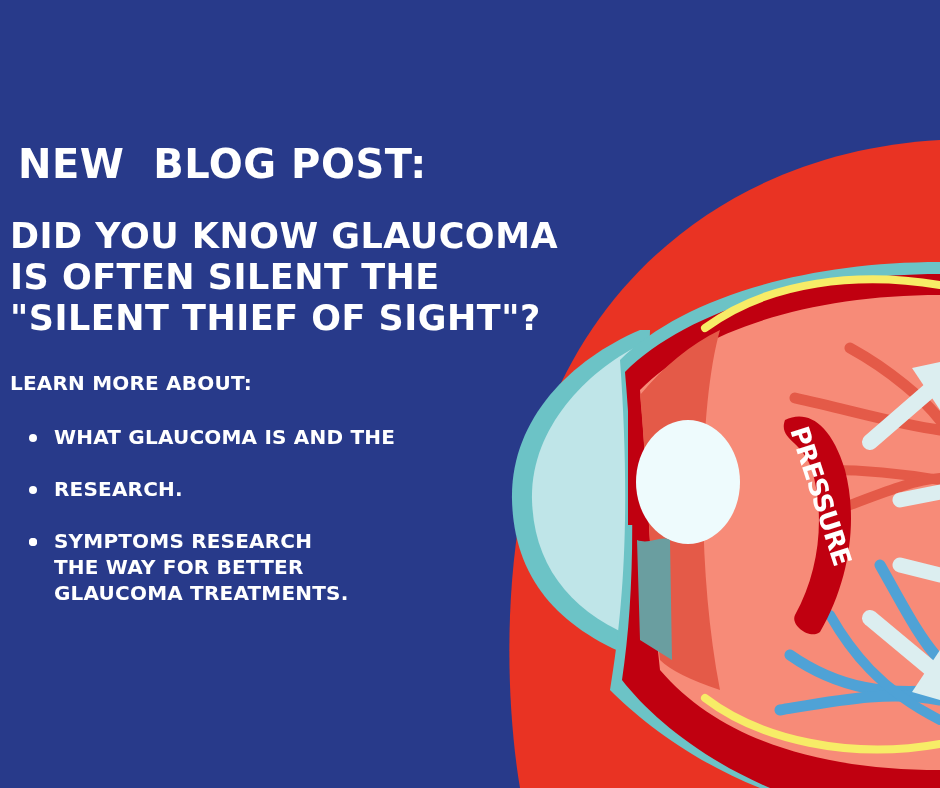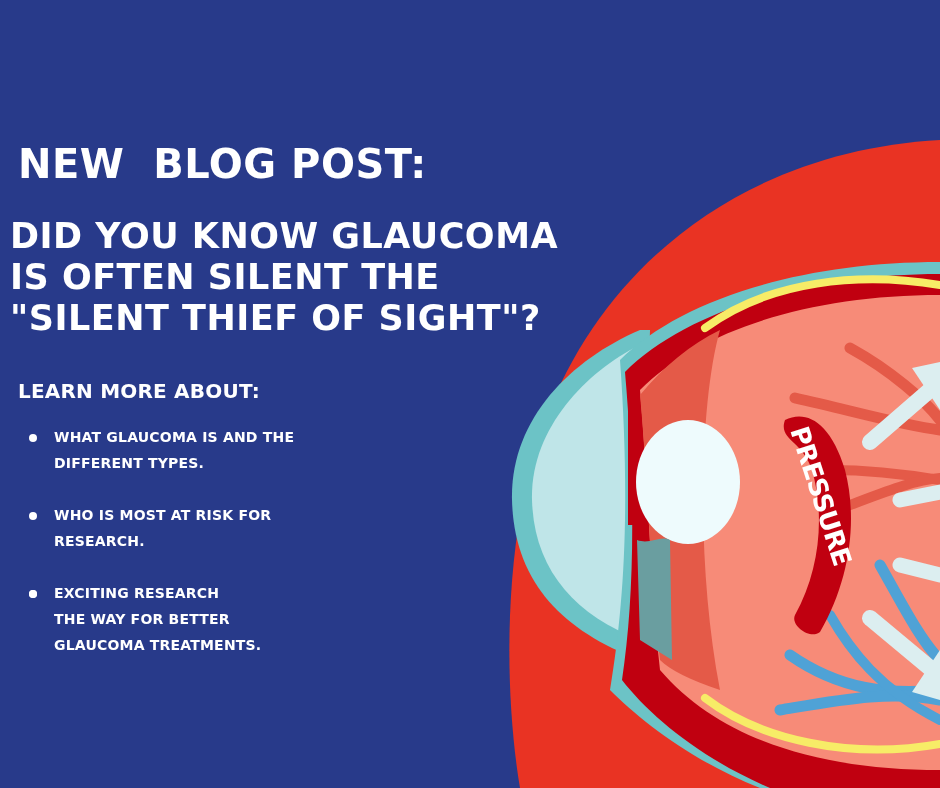--- a/index.html
+++ b/index.html
@@ -16,30 +16,30 @@
       font-size: 40px; font-weight: bold; line-height: 44px; letter-spacing: 0.5px;
       text-transform: uppercase; white-space: pre;
     }
     .question {
       position: absolute; left: 10px; top: 216px; margin: 0;
       font-size: 35px; font-weight: bold; line-height: 41px; letter-spacing: 0.5px;
       white-space: nowrap;
     }
     .question div { white-space: pre; }
     .learn {
-      position: absolute; left: 10px; top: 371px; margin: 8px;
+      position: absolute; left: 10px; top: 371px; margin: 0;
       font-size: 20px; font-weight: bold; letter-spacing: 0.2px;
     }
     .bullets {
       position: absolute; left: 28px; top: 424px; margin: 0; padding: 0; list-style: none;
       width: 470px;
     }
     .bullets li {
       position: relative; padding-left: 26px; margin-bottom: 26px;
-      font-size: 14px; font-weight: bold; line-height: 26px; letter-spacing: 0.2px;
+      font-size: 20px; font-weight: bold; line-height: 26px; letter-spacing: 0.2px;
     }
     .bullets li .dot {
       position: absolute; left: 1px; top: 10px; width: 8px; height: 8px;
       border-radius: 50%; background: #ffffff;
     }
     .bullets li .line { display: block; white-space: nowrap; }
   </style>
 </head>
 <body>
 
@@ -98,30 +98,28 @@
     <div>IS OFTEN SILENT THE</div>
     <div>"SILENT THIEF OF SIGHT"?</div>
   </h2>
 
   <h3 class="learn">LEARN MORE ABOUT:</h3>
 
   <ul class="bullets">
     <li>
       <span class="dot"></span>
       <span class="line">WHAT GLAUCOMA IS AND THE</span>
-      <span class="line">DIFFERENT TYPES.</span>
     </li>
     <li>
       <span class="dot"></span>
-      <span class="line">WHO IS MOST AT RISK FOR</span>
       <span class="line">RESEARCH.</span>
     </li>
     <li>
       <span class="dot"></span>
     </li>
     <li>
       <span class="dot"></span>
-      <span class="line">EXCITING RESEARCH</span>
+      <span class="line">SYMPTOMS RESEARCH</span>
       <span class="line">THE WAY FOR BETTER</span>
       <span class="line">GLAUCOMA TREATMENTS.</span>
     </li>
   </ul>
 </div>
 
 </body></html>

